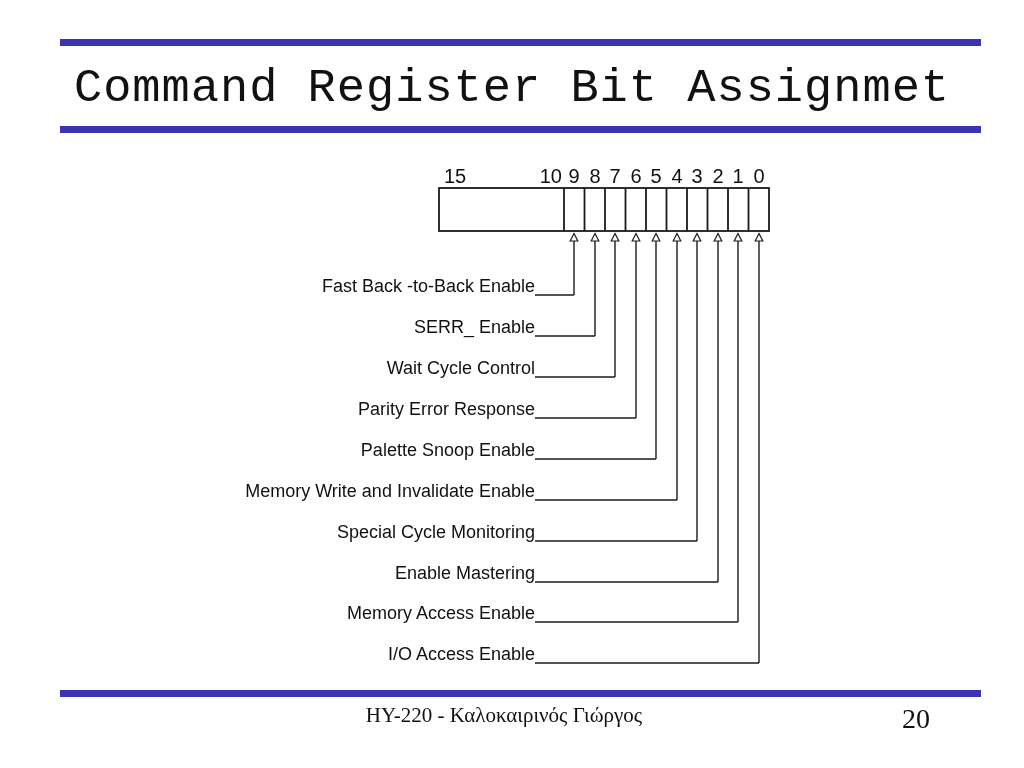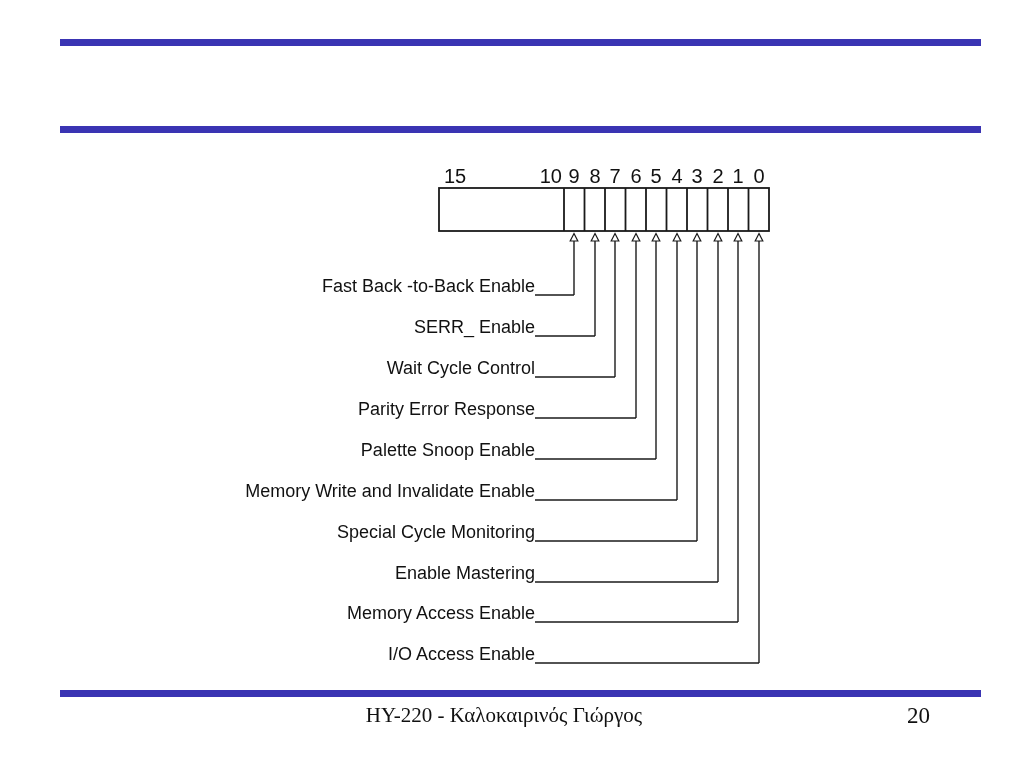--- a/index.html
+++ b/index.html
@@ -36,29 +36,30 @@
   .fieldlabel{font-size:18px;}
   .footer-course{
     position:absolute;left:0;top:703px;width:1008px;
     text-align:center;
     font-family:"Liberation Serif","DejaVu Serif",serif;
     font-size:21px;color:#111111;
   }
   .footer-page{
     position:absolute;top:703px;right:94px;
     font-family:"Liberation Serif","DejaVu Serif",serif;
-    font-size:23px;color:#111111;
+    font-size:28px;color:#111111;
   }
 </style>
 </head>
 <body>
 
 <div class="slide">
 
   <div class="rule r1"></div>
+  <div class="title">Command Register Bit Assignmet</div>
   <div class="rule r2"></div>
 
   <svg class="diagram" width="1024" height="768" viewBox="0 0 1024 768">
     <g stroke="#1a1a1a" fill="none" stroke-width="1.8">
 
       <rect x="439" y="188" width="330" height="43"></rect>
 
       <line x1="564" y1="188" x2="564" y2="231"></line>
       <line x1="584.5" y1="188" x2="584.5" y2="231"></line>
       <line x1="605" y1="188" x2="605" y2="231"></line>

